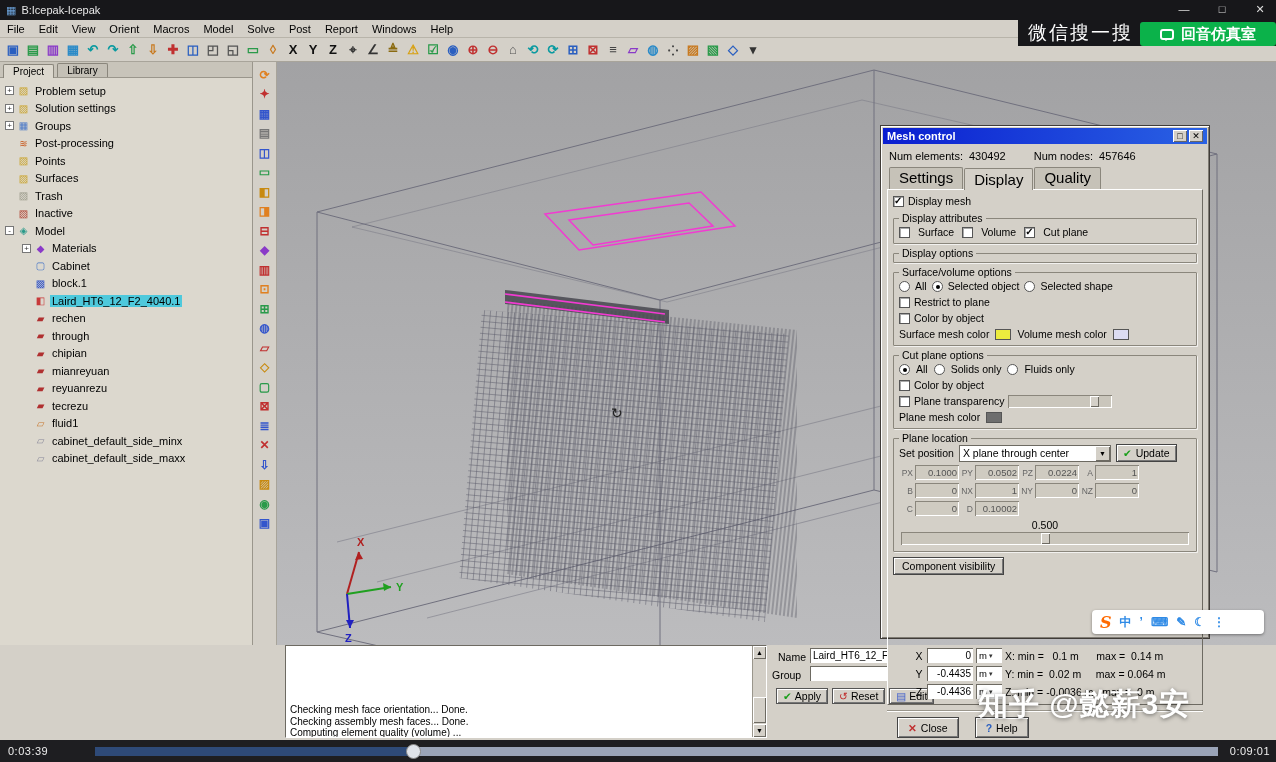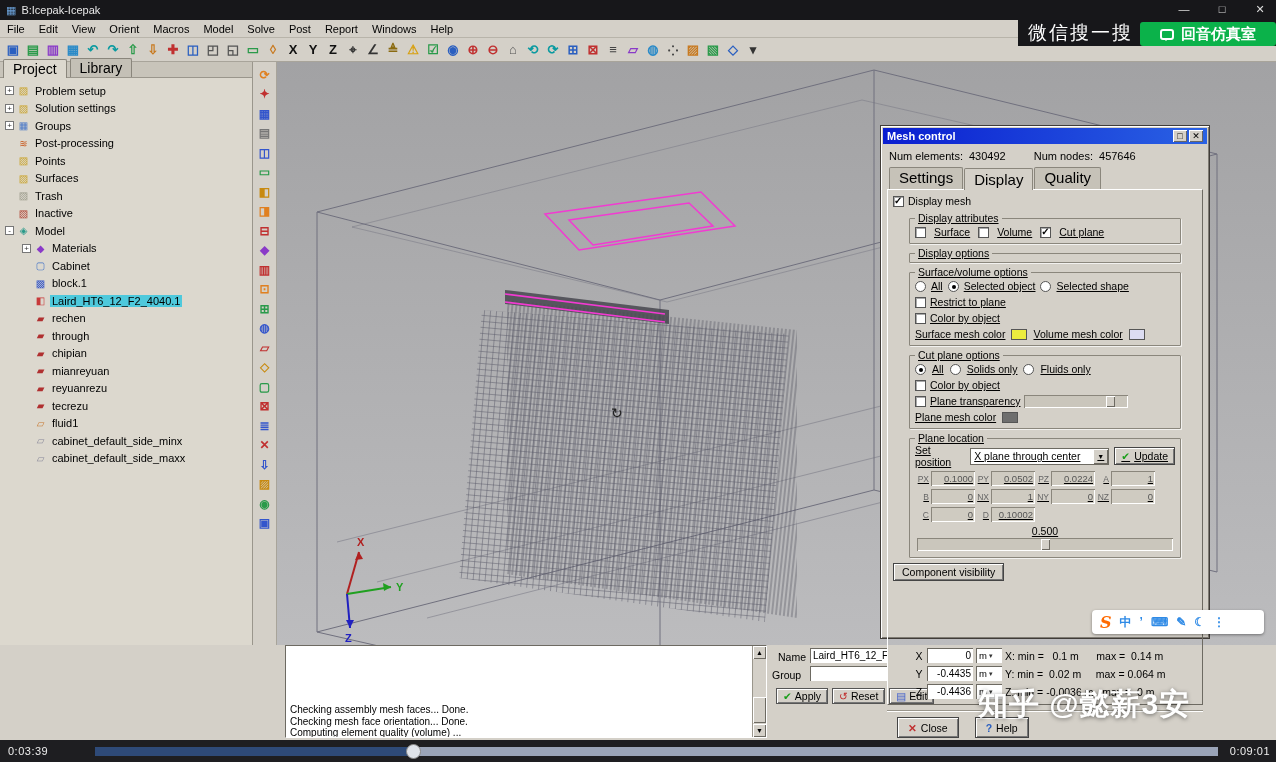--- a/index.html
+++ b/index.html
@@ -10,21 +10,21 @@
   .titlebar .appico{font-size:11px;color:#6aa0d8;}
   .winbtns{position:absolute;right:8px;top:3px;display:flex;gap:22px;z-index:40;color:#ddd;font-size:11px;}
   .winbtns span{width:16px;text-align:center;cursor:default;}
   .menubar{position:absolute;left:0;top:20px;width:1060px;height:18px;background:#d4d0c8;display:flex;align-items:center;border-bottom:1px solid #b8b4aa;}
   .mitem{padding:2px 7px;}
   .toolbar{position:absolute;left:0;top:38px;width:1276px;height:24px;background:#d4d0c8;border-bottom:1px solid #a8a49a;display:flex;align-items:center;padding-left:3px;}
   .tico{width:20px;height:20px;display:flex;align-items:center;justify-content:center;font-size:13px;font-weight:bold;flex:none;}
   
   .ppanel{position:absolute;left:0;top:62px;width:253px;height:583px;background:#dcd8ce;border-right:1px solid #9a968c;}
   .ptabs{display:flex;height:16px;align-items:flex-end;border-bottom:1px solid #9a968c;background:#c8c4ba;}
-  .ptab{padding:1px 9px 1px;font-size:14px;border:1px solid #8a867c;border-bottom:none;background:#c4c0b6;border-radius:2px 2px 0 0;margin-left:3px;}
+  .ptab{padding:1px 9px 1px;font-size:10px;border:1px solid #8a867c;border-bottom:none;background:#c4c0b6;border-radius:2px 2px 0 0;margin-left:3px;}
   .ptab[data-act="1"]{background:#dcd8ce;position:relative;top:1px;}
   .tree{padding:4px 0;}
   .trow{display:flex;align-items:center;height:17.5px;padding-left:5px;gap:3px;}
   .trow[data-level="1"]{padding-left:22px;}
   .exp{width:9px;height:9px;border:1px solid #777;background:#fff;font-size:8px;line-height:7px;text-align:center;flex:none;color:#333;}
   .exp:empty{visibility:hidden;}
   .ticon{font-size:10px;width:13px;text-align:center;flex:none;}
   .tlab{font-size:11px;white-space:nowrap;padding:0 2px;}
   .trow[data-sel="1"] .tlab{background:#4ec9dc;}
   
@@ -40,21 +40,21 @@
   .numrow{display:flex;gap:6px;padding:4px 8px 2px;}
   .tabs{display:flex;margin:3px 0 0 8px;}
   .tab{padding:1px 9px 2px;background:#c6c2b8;border:1px solid #8a867c;border-bottom:none;margin-right:1px;border-radius:2px 2px 0 0;font-size:15px;}
   .tab[data-act="1"]{background:#d4d0c8;position:relative;top:1px;padding-top:2px;}
   .tabbody{margin:0 6px;border:1px solid;border-color:#fff #6d6a62 #6d6a62 #fff;padding:3px 5px;height:516px;overflow:hidden;}
   .row{display:flex;align-items:center;gap:4px;min-height:16px;font-size:10.5px;}
   .cb{width:11px;height:11px;background:#fff;border:1px solid #555;box-shadow:inset 1px 1px 0 #aaa;flex:none;position:relative;}
   .cb[data-on="1"]::after{content:"✓";position:absolute;left:0;top:-2px;font-size:10px;font-weight:bold;}
   .rb{width:11px;height:11px;border-radius:50%;background:#fff;border:1px solid #555;flex:none;position:relative;}
   .rb[data-on="1"]::after{content:"";position:absolute;left:3px;top:3px;width:4px;height:4px;border-radius:50%;background:#000;}
-  fieldset{border:1px solid #8a867c;border-radius:1px;margin:3px 16px;padding:0 5px 3px;box-shadow:1px 1px 0 rgba(255,255,255,.7);text-decoration:underline;}
+  fieldset{border:1px solid #8a867c;border-radius:1px;margin:3px 0;padding:0 5px 3px;box-shadow:1px 1px 0 rgba(255,255,255,.7);}
   legend{font-size:10.5px;padding:0 3px;}
   .swatch{width:16px;height:11px;border:1px solid #555;flex:none;}
   .sldr{position:relative;height:13px;background:#cac6bc;box-shadow:inset 1px 1px 0 #8a867c, inset -1px -1px 0 #fff;}
   .sldr .hnd{position:absolute;top:1px;width:9px;height:11px;background:#d4d0c8;box-shadow:inset 1px 1px 0 #fff, inset -1px -1px 0 #6d6a62;}
   .h78{left:78%;} .h50{left:calc(50% - 4px);}
   .combo{display:flex;height:17px;background:#fff;border:1px solid #6d6a62;align-items:center;}
   .combo .val{flex:1;padding:0 3px;white-space:nowrap;overflow:hidden;font-size:10.5px;}
   .combo .arr{width:15px;height:100%;background:#d4d0c8;text-align:center;font-size:7px;line-height:15px;box-shadow:inset 1px 1px 0 #fff, inset -1px -1px 0 #6d6a62;}
   .btn{display:inline-flex;align-items:center;justify-content:center;gap:4px;background:#d4d0c8;border:1px solid #444;box-shadow:inset 1px 1px 0 #fff, inset -1px -1px 0 #777;font-size:10.5px;}
   .fgrid{display:flex;flex-wrap:wrap;margin-top:3px;row-gap:3px;}
@@ -569,21 +569,21 @@
   <span class="iico">’</span>
   <span class="iico">⌨</span>
   <span class="iico">✎</span>
   <span class="iico">☾</span>
   <span class="iico">⋮</span>
 </div>
 
 <div class="console">
   <div>
     
-  <div class="cline">Checking assembly mesh faces... Done.</div><div class="cline">Checking mesh face orientation... Done.</div><div class="cline">Computing element quality (volume) ...</div></div>
+  <div class="cline">Checking mesh face orientation... Done.</div><div class="cline">Checking assembly mesh faces... Done.</div><div class="cline">Computing element quality (volume) ...</div></div>
   <div class="vsb">
     <span class="ar up">▲</span>
     <span class="thumb"></span>
     <span class="ar dn">▼</span>
   </div>
 </div>
 
 <div class="props">
   <span class="plabel" style="left:18px;top:6px">Name</span>
   <span class="tfield" style="left:50px;top:3px;width:78px">Laird_HT6_12_F2</span>

